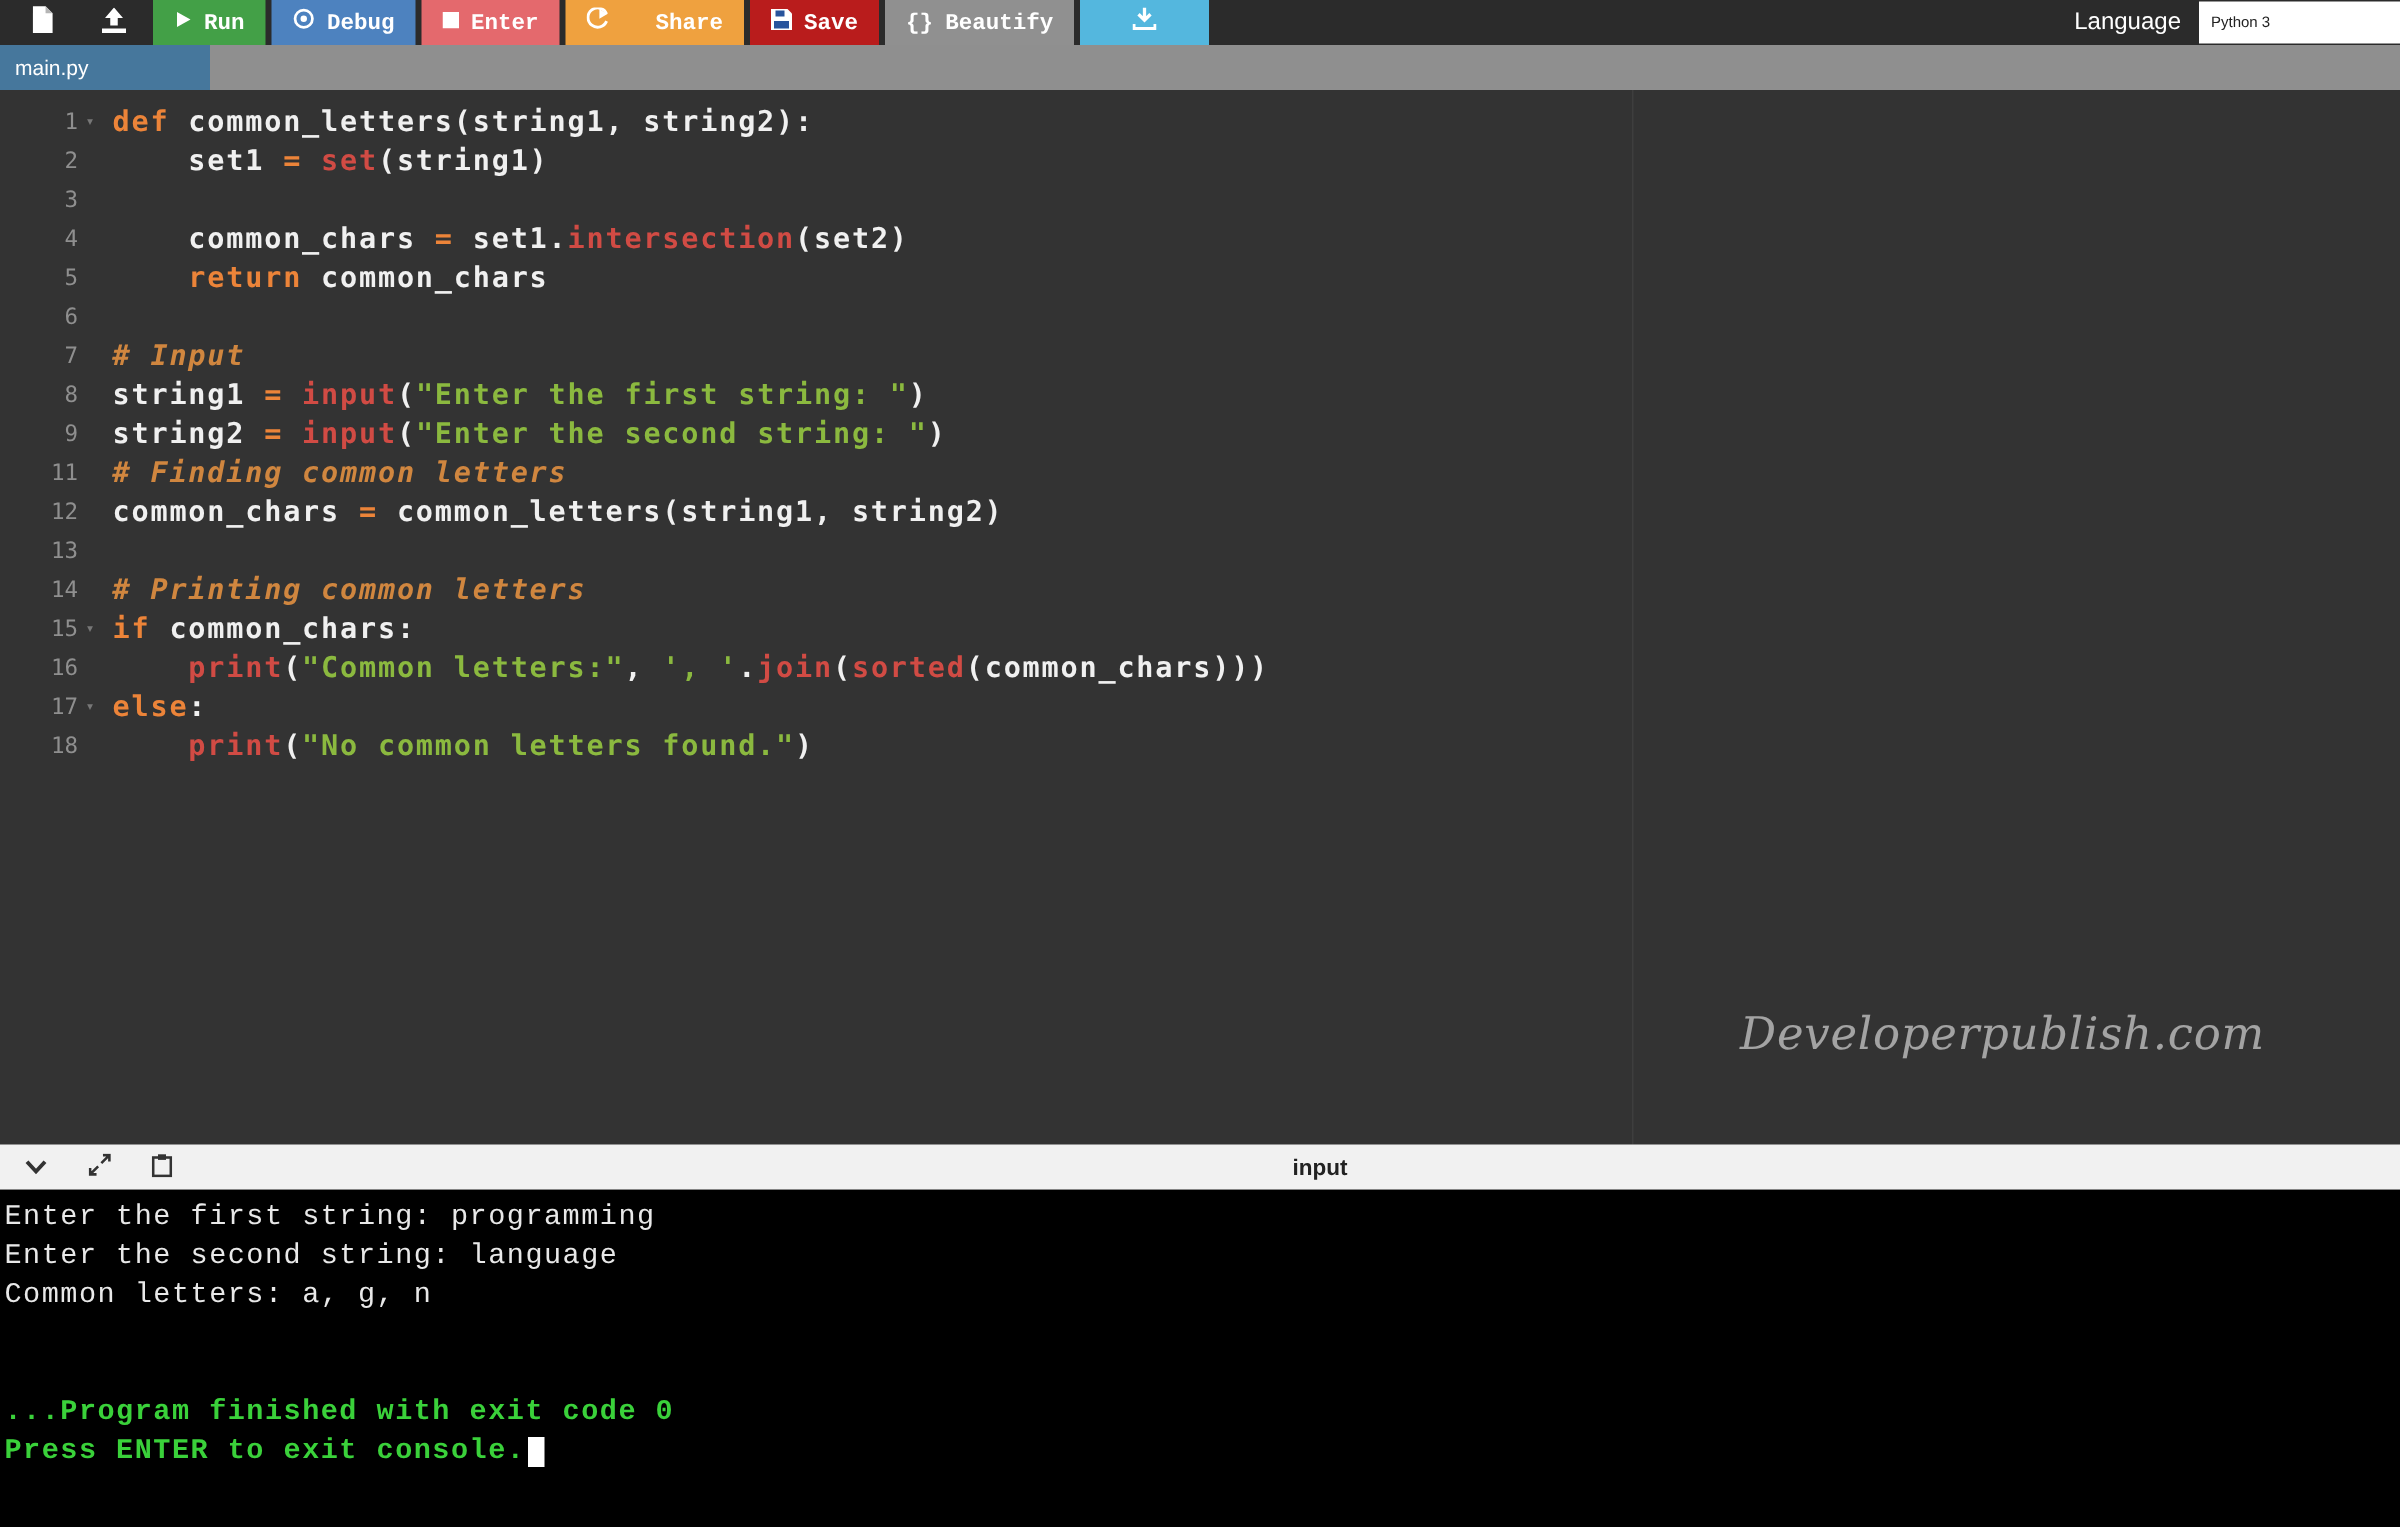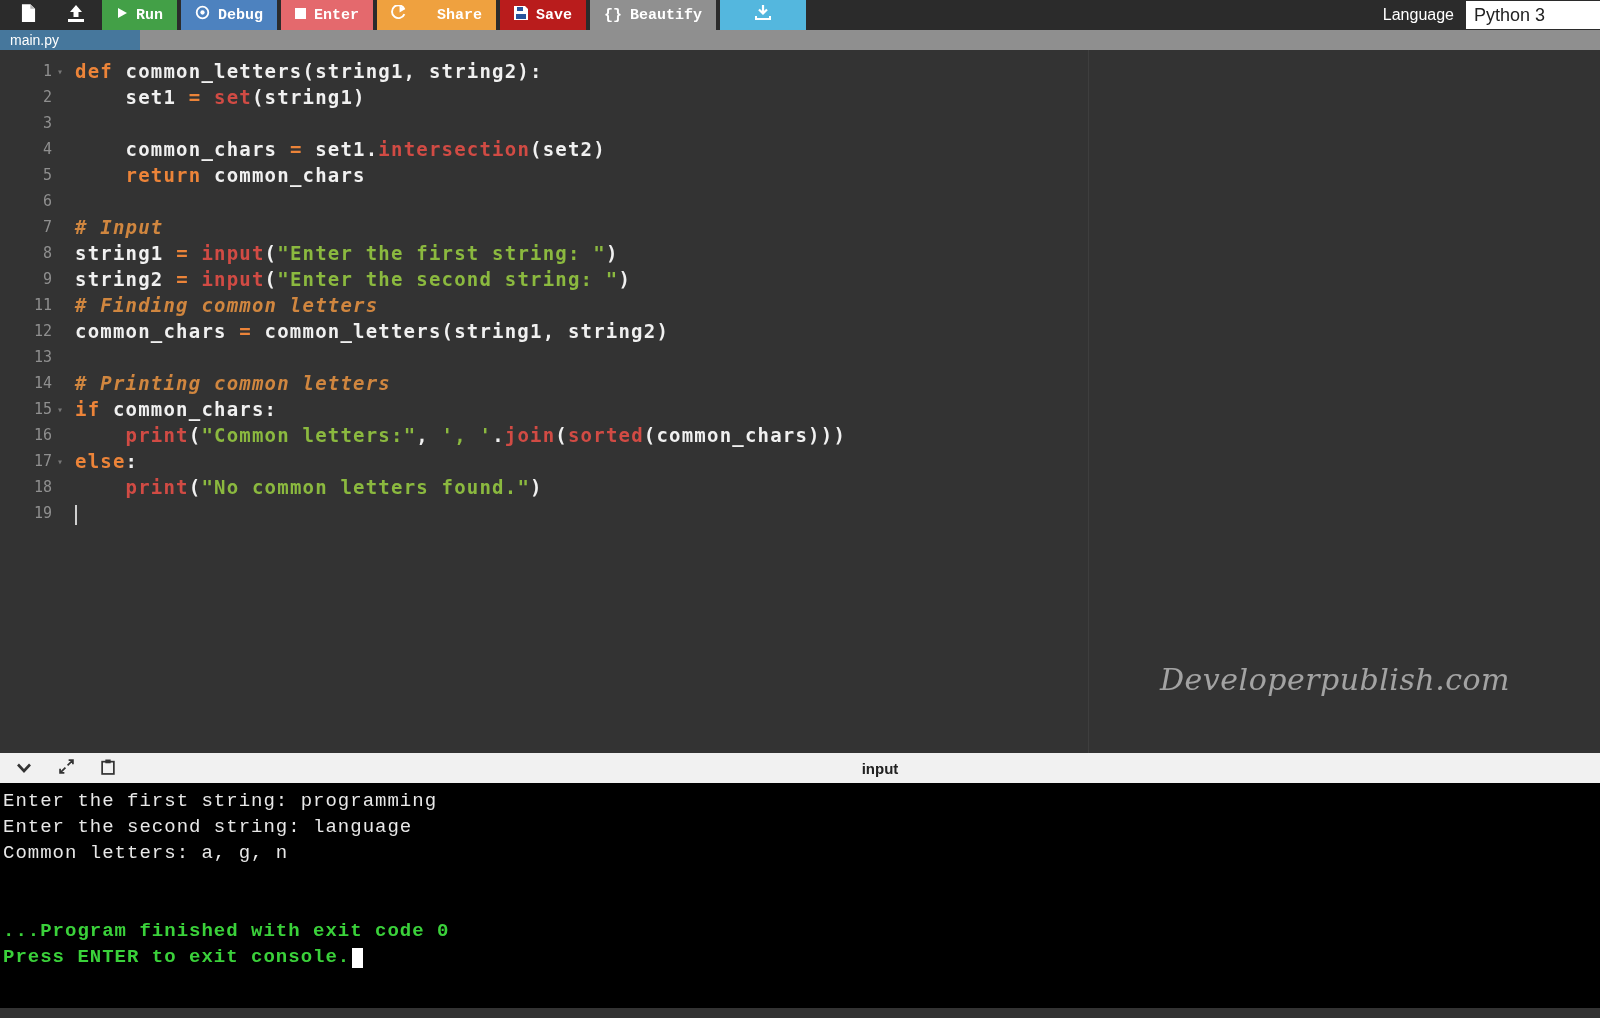--- a/index.html
+++ b/index.html
@@ -14,25 +14,25 @@
   .btn-run      { background:#43a047; }
   .btn-debug    { background:#4d82bf; }
   .btn-stop     { background:#e4696d; }
   .btn-share    { background:#efa13f;gap:31px; }
   .btn-save     { background:#b91c1c; }
   .btn-beautify { background:#909090; }
   .btn-download { background:#54b7de; width:86px; justify-content:center; }
   .brace-icon { font-weight:bold; font-size:15px; }
   .spacer { flex:1; }
   .lang-label { color:#fff; font-size:16px; align-self:center; margin-right:8px; }
-  .lang-select { background:#fff; color:#222; font-size:18px; width:134px; display:flex; align-items:center;
+  .lang-select { background:#fff; color:#222; font-size:10px; width:134px; display:flex; align-items:center;
                  padding-left:8px; margin:1px 0; cursor:pointer; }
 
   
-  .tab-bar { height:20px; background:#8f8f8f; display:flex; }
+  .tab-bar { height:30px; background:#8f8f8f; display:flex; }
   .tab { background:#46779c; color:#fff; font-size:14px; display:flex; align-items:center;
          padding:0 10px; width:140px; cursor:pointer; }
 
   
   .editor { position:relative; height:703px; background:#333; padding-top:8px; cursor:text; }
   .code-row { display:flex; height:26px; align-items:center; }
   .gutter-cell { width:68px; flex:none; display:flex; justify-content:flex-end; align-items:center;
                  color:#8f8f8f; font-family:"DejaVu Sans Mono",monospace; font-size:15px; cursor:pointer; }
   .fold { width:16px; font-size:10px; color:#777; text-align:center; cursor:pointer; }
   .fold-sp { width:16px; }
@@ -255,27 +255,20 @@
         </div>
         <div class="code-text"><span class="tok-k">else</span><span class="tok-p">:</span></div>
       </div>
       <div class="code-row">
         <div class="gutter-cell">
           <span>18</span>
           <span class="fold-sp"></span>
         </div>
         <div class="code-text"><span class="tok-p">    </span><span class="tok-b">print</span><span class="tok-p">(</span><span class="tok-s">"No common letters found."</span><span class="tok-p">)</span></div>
       </div>
-      <div class="code-row">
-        <div class="gutter-cell">
-          <span>19</span>
-          <span class="fold-sp"></span>
-        </div>
-        <div class="code-text"><span class="caret"></span></div>
-      </div>
     </div>
   <div class="ruler"></div>
   <div class="watermark">Developerpublish.com</div>
 </div>
 
 <div class="console-header">
   <button class="ch-btn">
     <span><svg width="16" height="10" viewBox="0 0 16 10">
           <path d="M2 1.5 L8 8 L14 1.5" stroke="#333" stroke-width="2.6" fill="none"></path>
         </svg></span>

